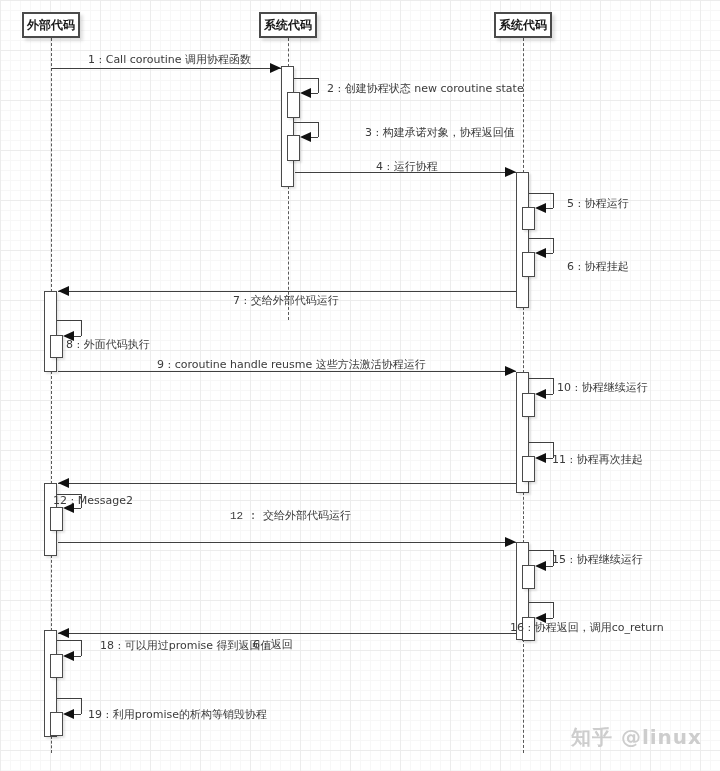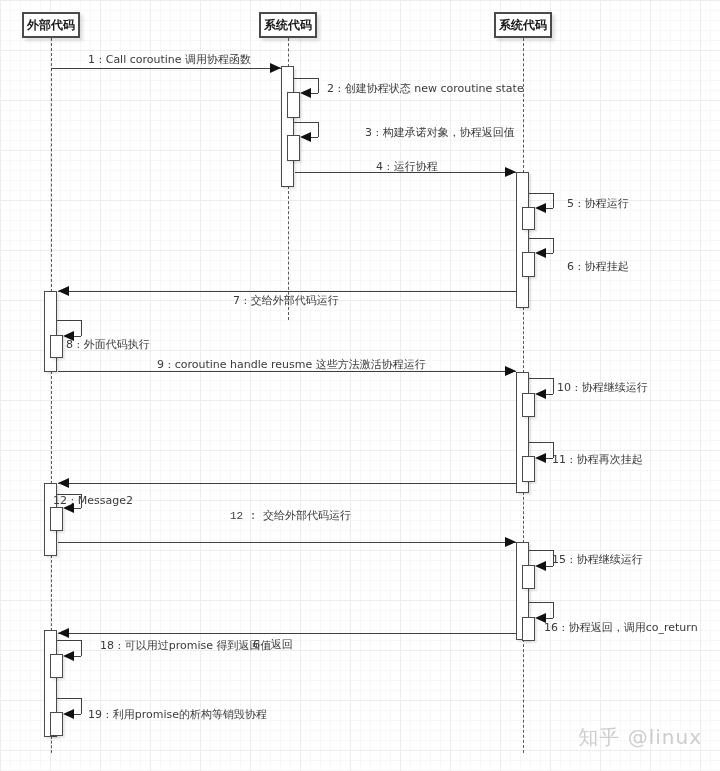--- a/index.html
+++ b/index.html
@@ -37,21 +37,21 @@
   .mlabel{position:absolute;font-size:11px;color:#3a3a3a;white-space:nowrap;z-index:6;}
   .note{
     position:absolute;box-sizing:border-box;border:1px solid #555;background:#fff;
     padding:2px 4px 3px 5px;font-size:10.5px;line-height:12.5px;color:#333;
     z-index:6;box-shadow:2px 2px 2px rgba(0,0,0,0.10);
   }
   .fold{position:absolute;top:-1px;right:-1px;width:9px;height:9px;background:#fff;
     border-left:1px solid #555;border-bottom:1px solid #555;}
   .watermark{
     position:absolute;right:18px;bottom:20px;font-size:20px;color:#cdcdcd;
-    letter-spacing:1px;z-index:7;
+    letter-spacing:1px;z-index:7;font-weight:bold;
   }
 </style>
 </head>
 <body>
 
 <div class="canvas" id="canvas">
   <div class="watermark">知乎 @linux</div>
 <div class="actor" style="left: 22px; top: 12px;">外部代码</div>
     <div class="actor" style="left: 259px; top: 12px;">系统代码</div>
     <div class="actor" style="left: 494px; top: 12px;">系统代码</div>
@@ -143,21 +143,21 @@
     <div class="ah right" style="left: 505px; top: 537px;"></div>
     <div class="mline" style="left: 529px; top: 550px; width: 24px;"></div>
     <div class="vline" style="left: 553px; top: 550px; height: 16px;"></div>
     <div class="mline" style="left: 544px; top: 566px; width: 9px;"></div>
     <div class="ah left" style="left: 535px; top: 561px;"></div>
     <div class="mlabel" style="left: 552px; top: 552px;">15 : 协程继续运行</div>
     <div class="mline" style="left: 529px; top: 602px; width: 24px;"></div>
     <div class="vline" style="left: 553px; top: 602px; height: 16px;"></div>
     <div class="mline" style="left: 544px; top: 618px; width: 9px;"></div>
     <div class="ah left" style="left: 535px; top: 613px;"></div>
-    <div class="mlabel" style="left: 510px; top: 620px; margin-left: 34px;">16 : 协程返回，调用co_return</div>
+    <div class="mlabel" style="left: 510px; top: 620px;">16 : 协程返回，调用co_return</div>
     <div class="mline" style="left: 58px; top: 633px; width: 458px;"></div>
     <div class="ah left" style="left: 58px; top: 628px;"></div>
     <div class="mlabel" style="left: 253px; top: 637px;">6 : 返回</div>
     <div class="mline" style="left: 57px; top: 640px; width: 24px;"></div>
     <div class="vline" style="left: 81px; top: 640px; height: 16px;"></div>
     <div class="mline" style="left: 72px; top: 656px; width: 9px;"></div>
     <div class="ah left" style="left: 63px; top: 651px;"></div>
     <div class="mlabel" style="left: 100px; top: 638px;">18 : 可以用过promise 得到返回值</div>
     <div class="mline" style="left: 57px; top: 698px; width: 24px;"></div>
     <div class="vline" style="left: 81px; top: 698px; height: 16px;"></div>

